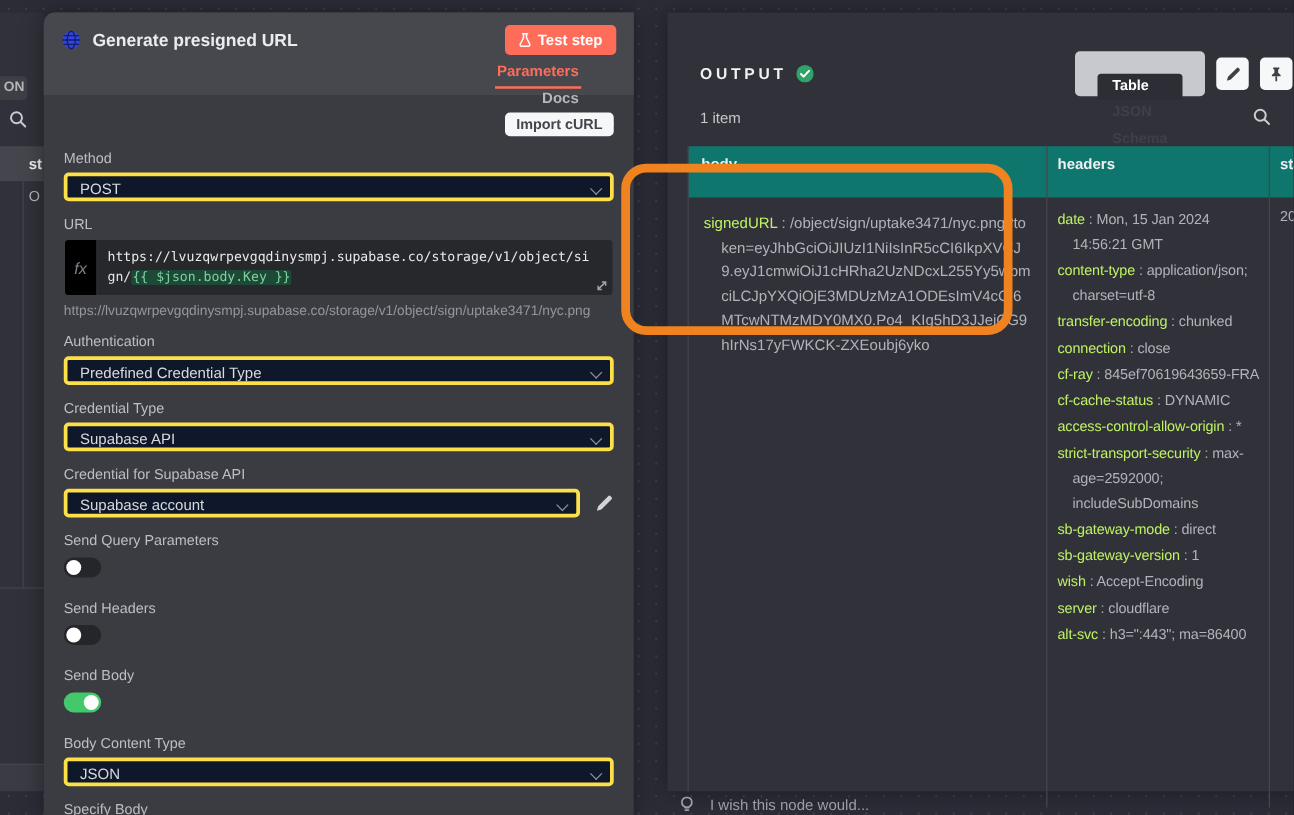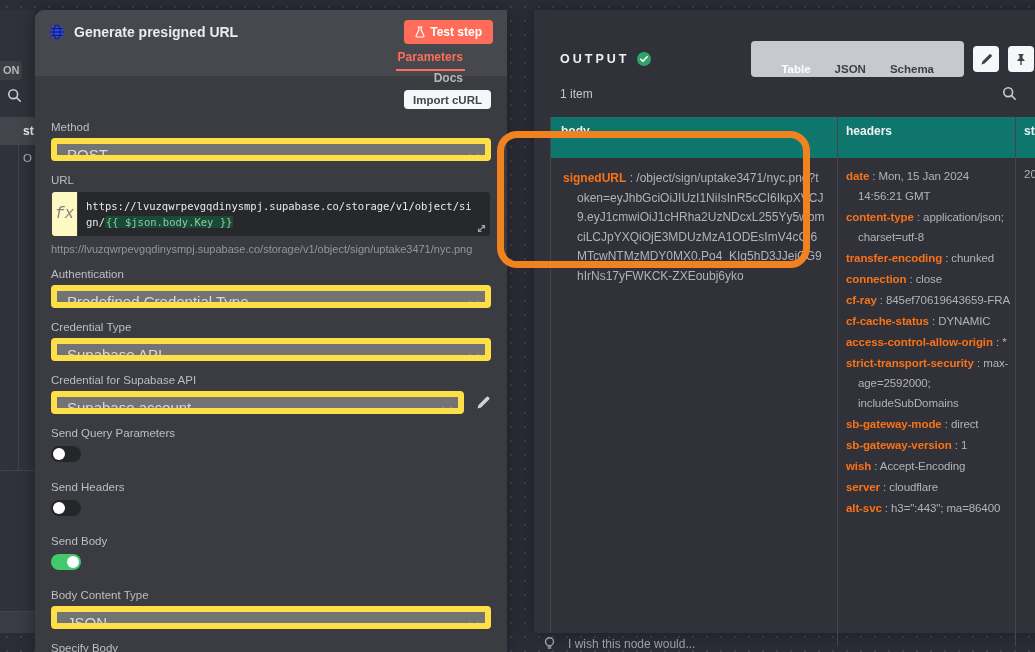--- a/index.html
+++ b/index.html
@@ -35,69 +35,69 @@
   .p-tabs{ height:26px; display:flex; align-items:flex-end; padding:0 14px;flex-direction:column; }
   .tab{ font-size:12px; font-weight:bold; color:#b5b6bc; padding:0 2px 7px 2px; margin-right:28px; cursor:pointer; }
   .tab.active{ color:#ff6d5a; border-bottom:2px solid #ff6d5a; padding-bottom:5px; }
   .gear{ margin-left:auto; color:#b5b6bc; padding-bottom:5px; cursor:pointer; }
   .p-body{ position:absolute; top:66px; left:0; right:0; bottom:0; padding:14px 16px; overflow:hidden; }
   .curl-row{ display:flex; justify-content:flex-end; margin-bottom:12px; }
   .import-curl{ background:#f6f7f8; color:#44454c; font-size:11.5px; font-weight:bold; border:none;
     border-radius:4px; height:19px; padding:0 9px; cursor:pointer; }
   .f-label{ color:#bdbec3; font-size:11.5px; margin-bottom:5px; }
   .f-block{ margin-bottom:13px; }
-  .select{ position:relative; height:23px; background:#737373; border:6px solid #fde047; border-radius:4px;
-    color:#d8d9dd; font-size:15px; line-height:21px; padding:0 24px 0 10px; cursor:pointer;
+  .select{ position:relative; height:23px; background:#0f172a; border:3px solid #fde047; border-radius:4px;
+    color:#d8d9dd; font-size:12px; line-height:21px; padding:0 24px 0 10px; cursor:pointer;
     white-space:nowrap; overflow:hidden; }
   .select .chev{ position:absolute; right:9px; top:8px; width:7px; height:7px; border-right:1.6px solid #9496a0;
     border-bottom:1.6px solid #9496a0; transform:rotate(45deg) translateY(-2px); }
   .cred-row{ display:flex; align-items:center; }
   .cred-row .select{ flex:1; }
   .cred-pencil{ color:#d2d3d7; margin-left:12px; cursor:pointer; }
   .url-input{ position:relative; display:flex; background:#27282c; border:1px solid #3c3d42; border-radius:4px; min-height:46px; }
-  .fx-box{ width:26px; background:#fef9c3; border-right:1px solid #3c3d42; border-radius:3px 0 0 3px;
-    color:#808188; font-family:Liberation Mono, monospace; font-style:italic; font-size:16px;
+  .fx-box{ width:26px; background:#000000; border-right:1px solid #3c3d42; border-radius:3px 0 0 3px;
+    color:#808188; font-family:Liberation Sans, sans-serif; font-style:italic; font-size:13px;
     display:flex; align-items:center; justify-content:center; }
   .url-text{ flex:1; padding:6px 14px 6px 8px; font-family:"DejaVu Sans Mono", monospace; font-size:10.5px;
     line-height:16px; color:#e8e9ea; word-break:break-all; }
   .expr{ background:#1d4a37; color:#7fcfa0; border-radius:2px; padding:0 1px; }
   .expand-ic{ position:absolute; right:4px; bottom:3px; color:#a0a1a8; cursor:pointer; }
   .url-preview{ margin-top:6px; color:#95969c; font-size:11px; white-space:nowrap; overflow:hidden; }
   .toggle-block{ margin-bottom:19px; }
   .toggle-block .f-label{ margin-bottom:7px; }
   .toggle{ position:relative; width:30px; height:16px; border-radius:9px; background:#25262a; cursor:pointer; }
   .toggle .knob{ position:absolute; left:2px; top:2px; width:12px; height:12px; border-radius:50%; background:#fff; }
   .toggle.on{ background:#43c96b; }
   .toggle.on .knob{ left:auto; right:2px; }
 
   
   .output-panel{ position:absolute; left:534px; top:10px; width:513px; height:623px;
     background:#313139; border-radius:0 9px 9px 0; box-shadow:0 0 18px rgba(0,0,0,.35); }
   .o-top{ position:absolute; top:31px; left:26px; right:13px; display:flex; align-items:center; }
   .o-title{ color:#f0f1f3; font-size:12.5px; font-weight:bold; letter-spacing:3px; }
   .o-check{ margin-left:8px; }
-  .seg-group{ margin-left:auto; background:#c7c9cf; border-radius:4px; padding:18px; display:flex; height:25px; }
+  .seg-group{ margin-left:auto; background:#c7c9cf; border-radius:4px; padding:18px; display:flex; height:25px;flex-direction:column; }
   .seg{ font-size:11.5px; font-weight:bold; color:#3f4047; padding:0 12px; line-height:21px; border-radius:3px; cursor:pointer; }
   .seg.active{ background:#2d2e35; color:#fff; }
   .icon-btn{ width:26px; height:26px; background:#f6f7f8; border:none; border-radius:4px; margin-left:9px;
     display:flex; align-items:center; justify-content:center; color:#3f4047; cursor:pointer; }
   .o-items{ position:absolute; top:76px; left:26px; right:30px; display:flex; align-items:center;
     color:#c6c7cc; font-size:12px; }
   .o-search{ margin-left:auto; color:#cbccd1; cursor:pointer; }
   .o-table{ position:absolute; top:107px; left:16px; right:0; bottom:0; border-left:1px solid #45464d; }
   .t-head{ display:flex; height:41px; background:#0f766e; }
   .t-head .th{ color:#eef0f2; font-size:12px; font-weight:bold; line-height:28px; }
   .t-row{ display:flex; align-items:stretch; height:calc(100% - 28px); }
   .col-body{ width:287px; border-right:1px solid #45464d; }
   .col-headers{ width:178px; border-right:1px solid #45464d; }
   .col-status{ flex:1; overflow:hidden; }
   .th.col-body{ padding-left:10px; } .th.col-headers{ padding-left:8px; } .th.col-status{ padding-left:8px; white-space:nowrap; }
   .cell-body{ padding:11px 12px; font-size:12px; line-height:19.5px; color:#b2b3ba; }
   .kv{ padding-left:14px; text-indent:-14px; word-break:break-all; }
-  .kv b, .hdr b{ color:#f97316; font-weight:bold; }
+  .kv b, .hdr b{ color:#bef264; font-weight:normal; }
   .cell-headers{ padding:8px 4px 8px 8px; font-size:11.5px; line-height:20px; color:#b2b3ba; letter-spacing:-0.1px; }
   .hdr{ padding-left:12px; text-indent:-12px; margin-bottom:1px; }
   .cell-status{ padding:10px 0 0 8px; font-size:11.5px; color:#b2b3ba; }
 
   
   .annotation-ring{ position:absolute; left:497px; top:131px; width:313px; height:137px;
     border:7px solid #f0831f; border-radius:20px; z-index:5; pointer-events:none; }
   .wish-bar{ position:absolute; left:544px; top:637px; display:flex; align-items:flex-end; gap:13px;
     color:#9c9da5; font-size:12px; cursor:pointer; }
   svg{ display:block; }

